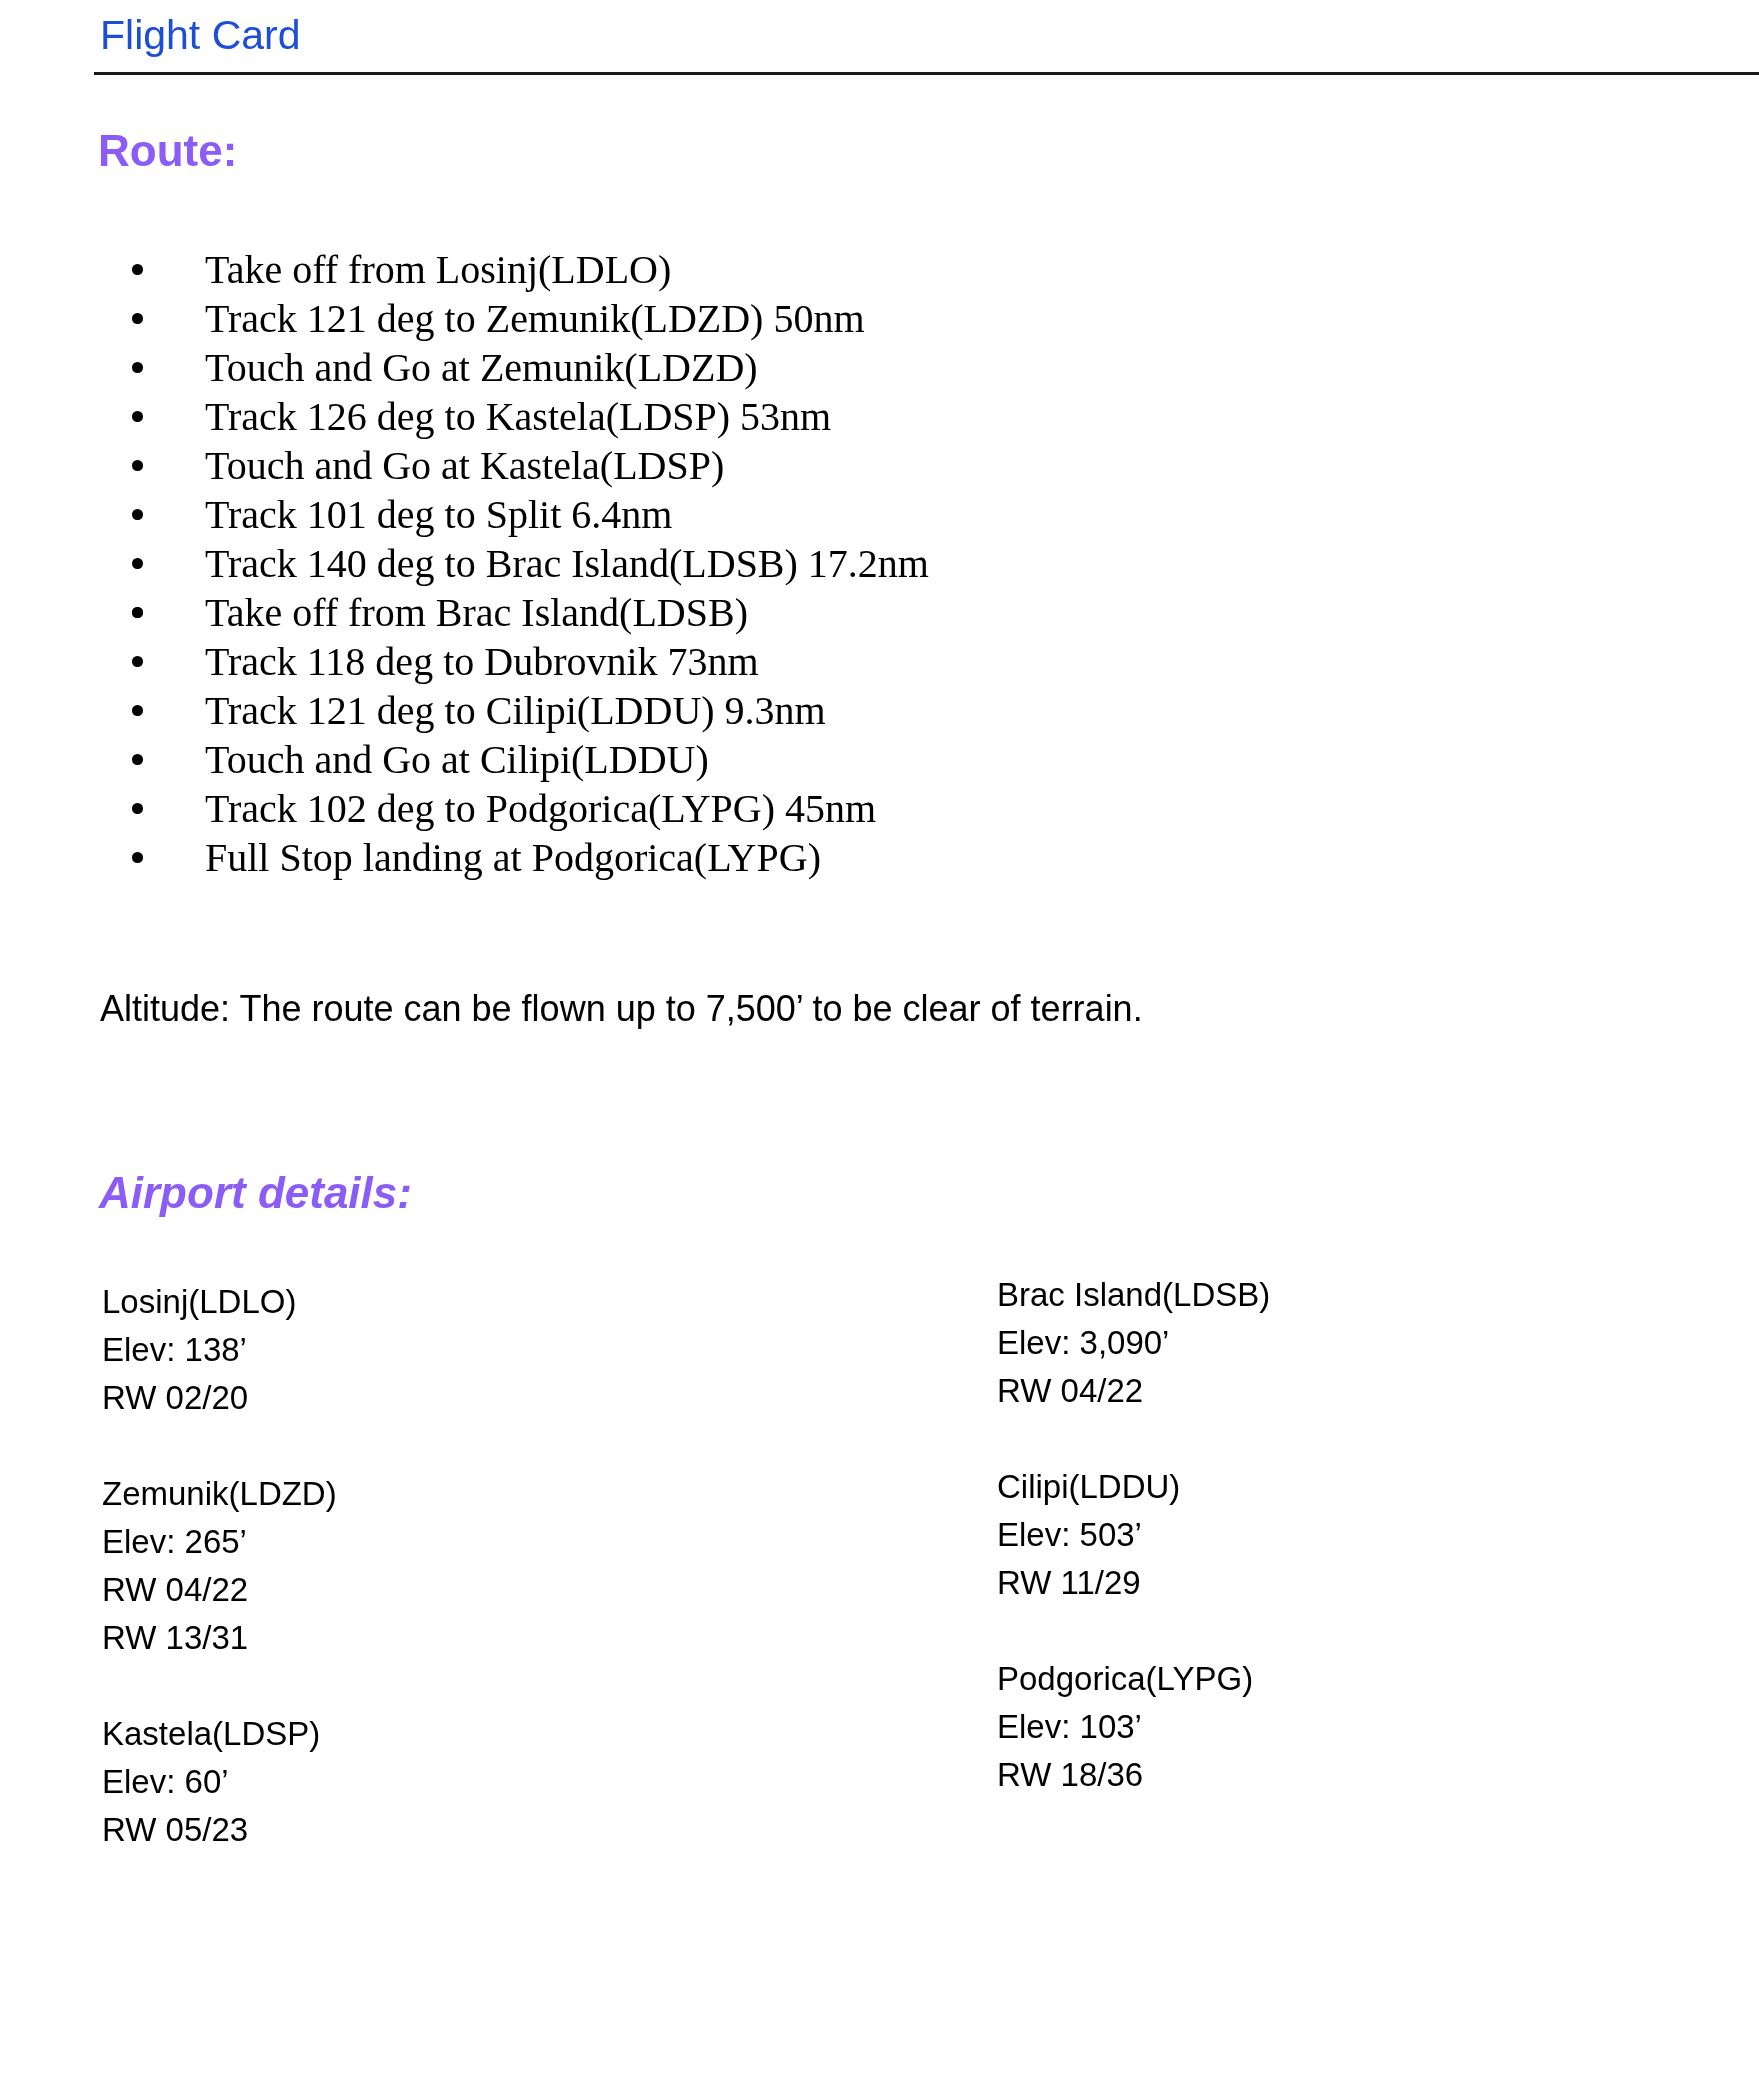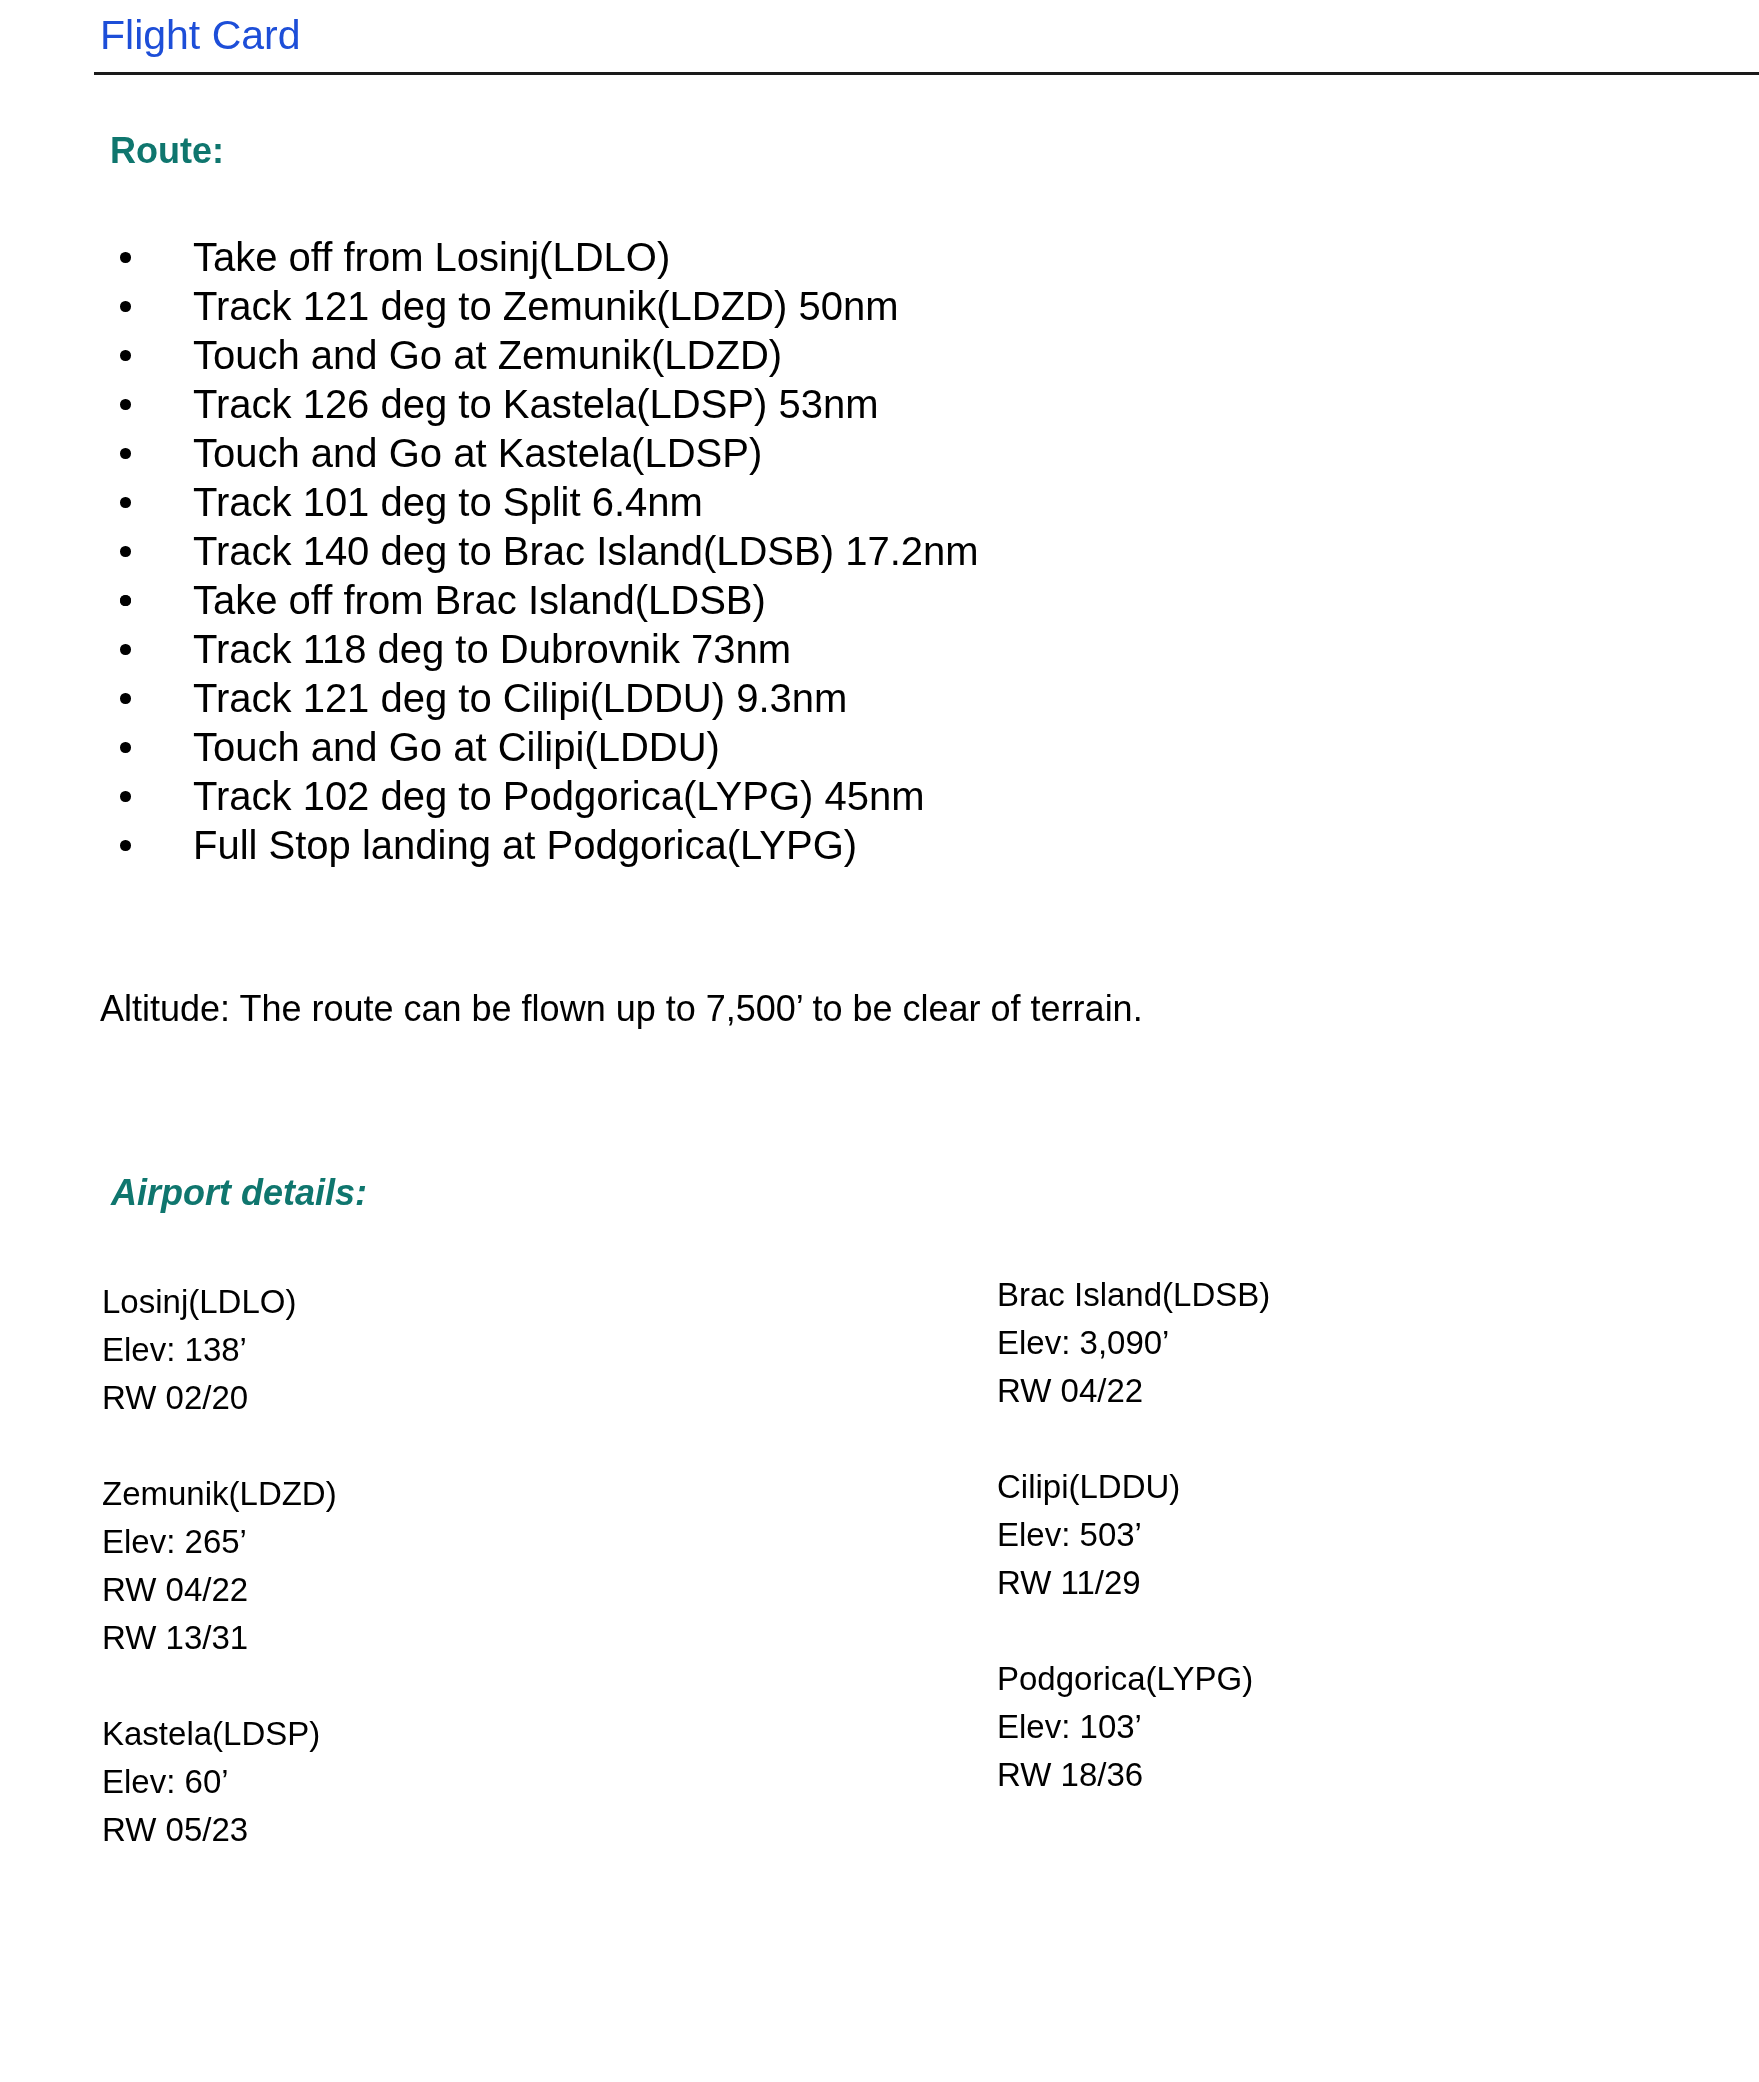--- a/index.html
+++ b/index.html
@@ -28,36 +28,36 @@
   .title-rule {
     position: absolute;
     left: 94px;
     top: 72px;
     width: 1666px;
     height: 2.9px;
     background: #1a1a1a;
   }
   .section-heading {
     position: absolute;
-    font-size: 36px;
+    font-size: 44px;
     line-height: 54px;
     font-weight: 700;
-    color: #0f766e;
-    margin-left: 12px;
+    color: #8b5cf6;
   }
   .route-heading { left: 98px; top: 124px; }
   .airport-heading { left: 99px; top: 1166px; font-style: italic; }
 
   ul.route-list {
     position: absolute;
     left: 100px;
     top: 233px;
-    margin: 0;
+    margin: 12px;
     padding: 0;
     list-style: none;
+    font-family: Liberation Serif, serif;
   }
   ul.route-list li {
     position: relative;
     padding-left: 93px;
     font-size: 40px;
     line-height: 49px;
     white-space: nowrap;
   }
   ul.route-list li .bullet {
     position: absolute;

